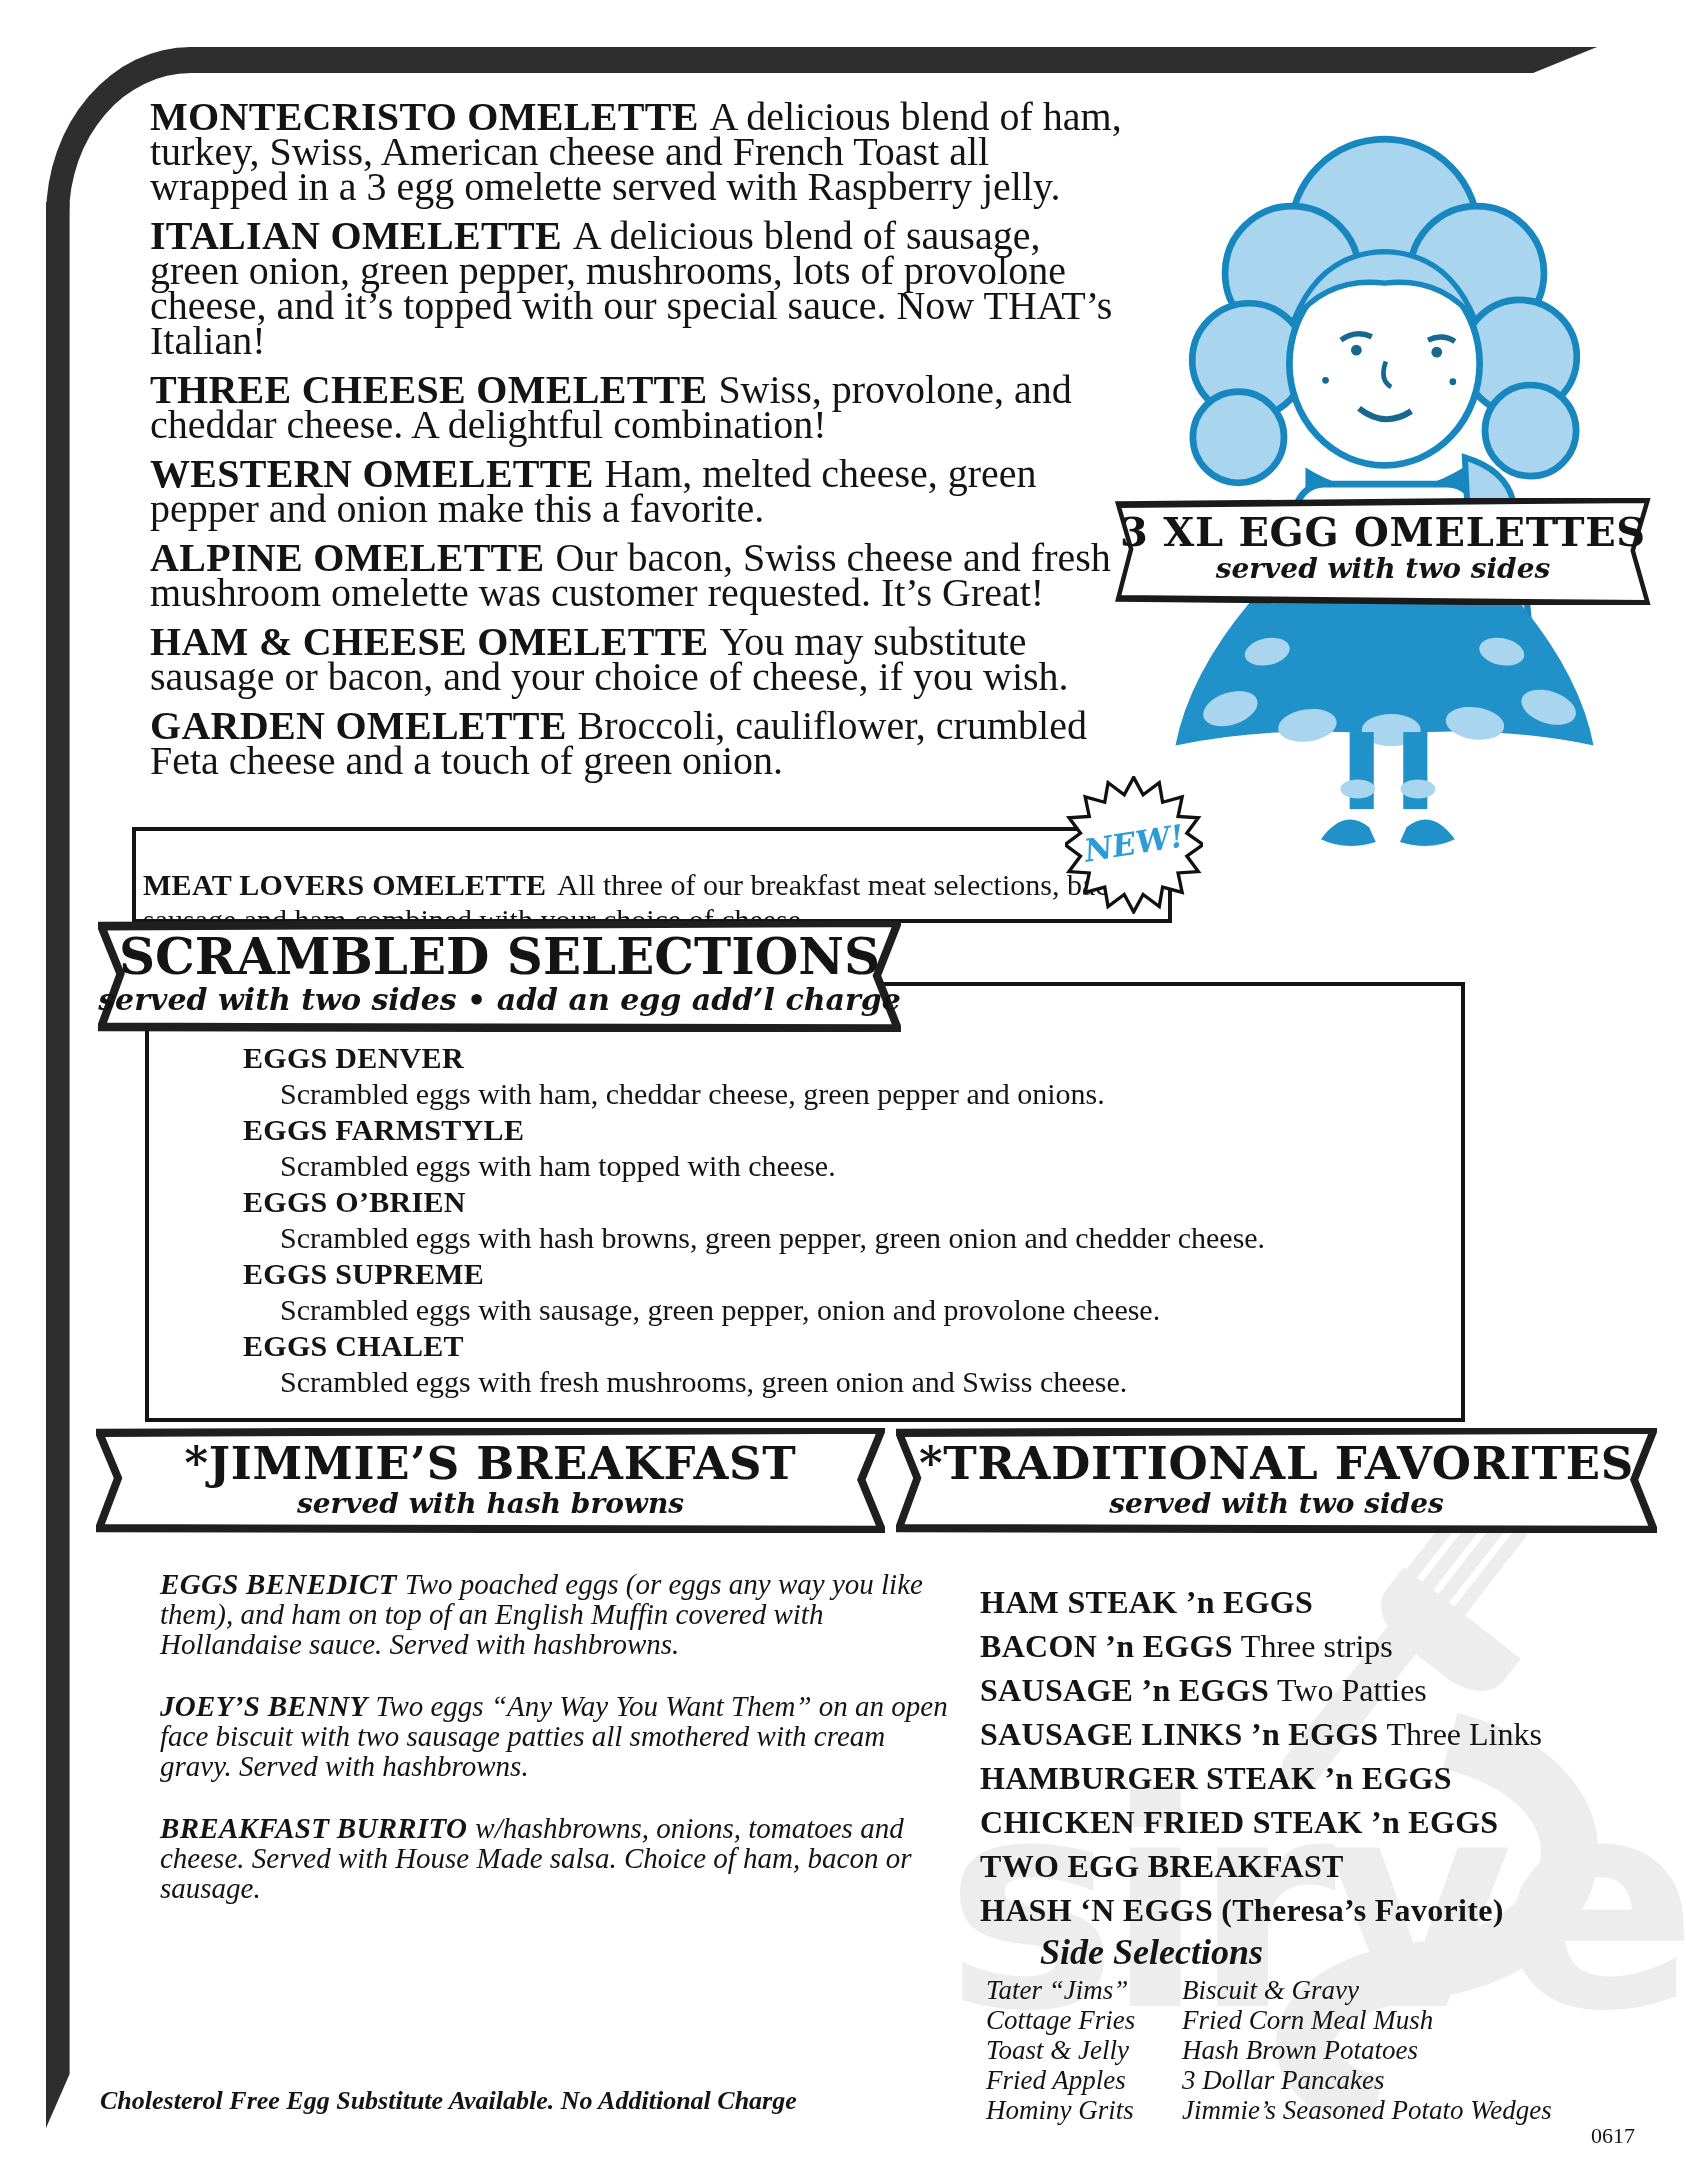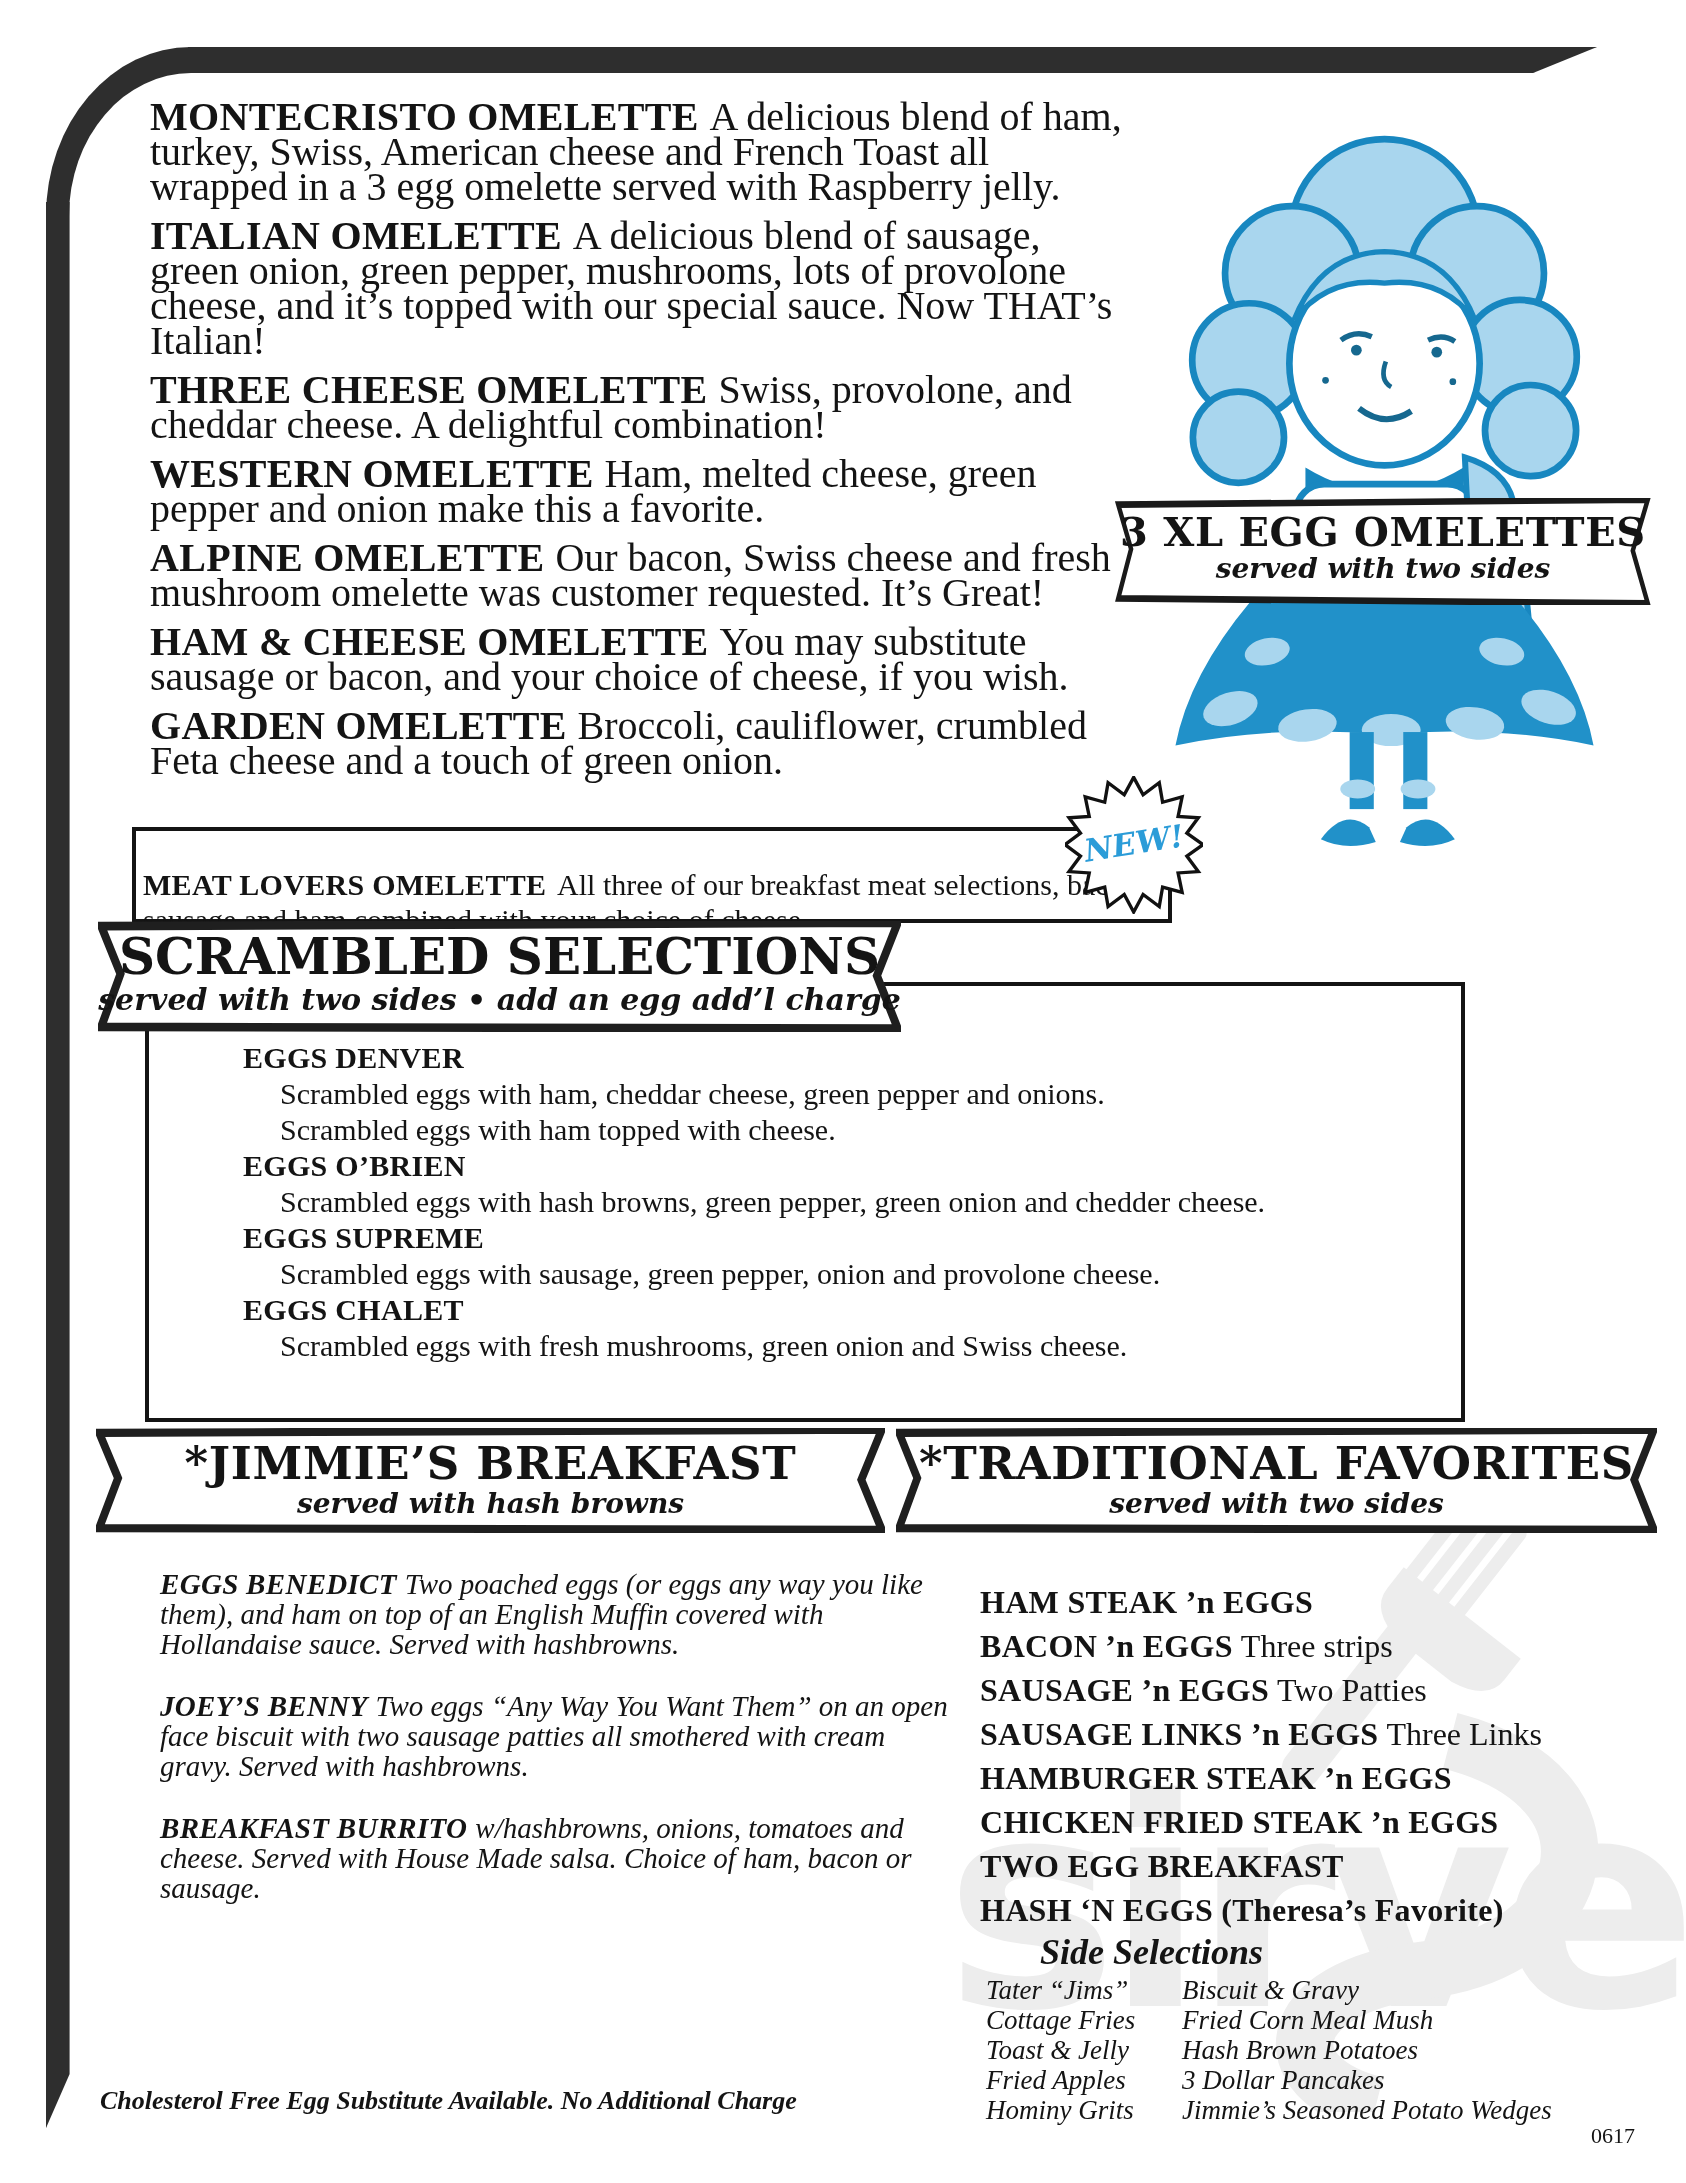--- a/index.html
+++ b/index.html
@@ -217,20 +217,21 @@
 
   <div class="scrbox"></div>
   <div class="scrlist">
 
       <div>
         <div class="sname">EGGS DENVER</div>
         <div class="sdesc">Scrambled eggs with ham, cheddar cheese, green pepper and onions.</div>
       </div>
 
       <div>
+        <div class="sname">EGGS FARMSTYLE</div>
         <div class="sdesc">Scrambled eggs with ham topped with cheese.</div>
       </div>
 
       <div>
         <div class="sname">EGGS O’BRIEN</div>
         <div class="sdesc">Scrambled eggs with hash browns, green pepper, green onion and chedder cheese.</div>
       </div>
 
       <div>
         <div class="sname">EGGS SUPREME</div>

